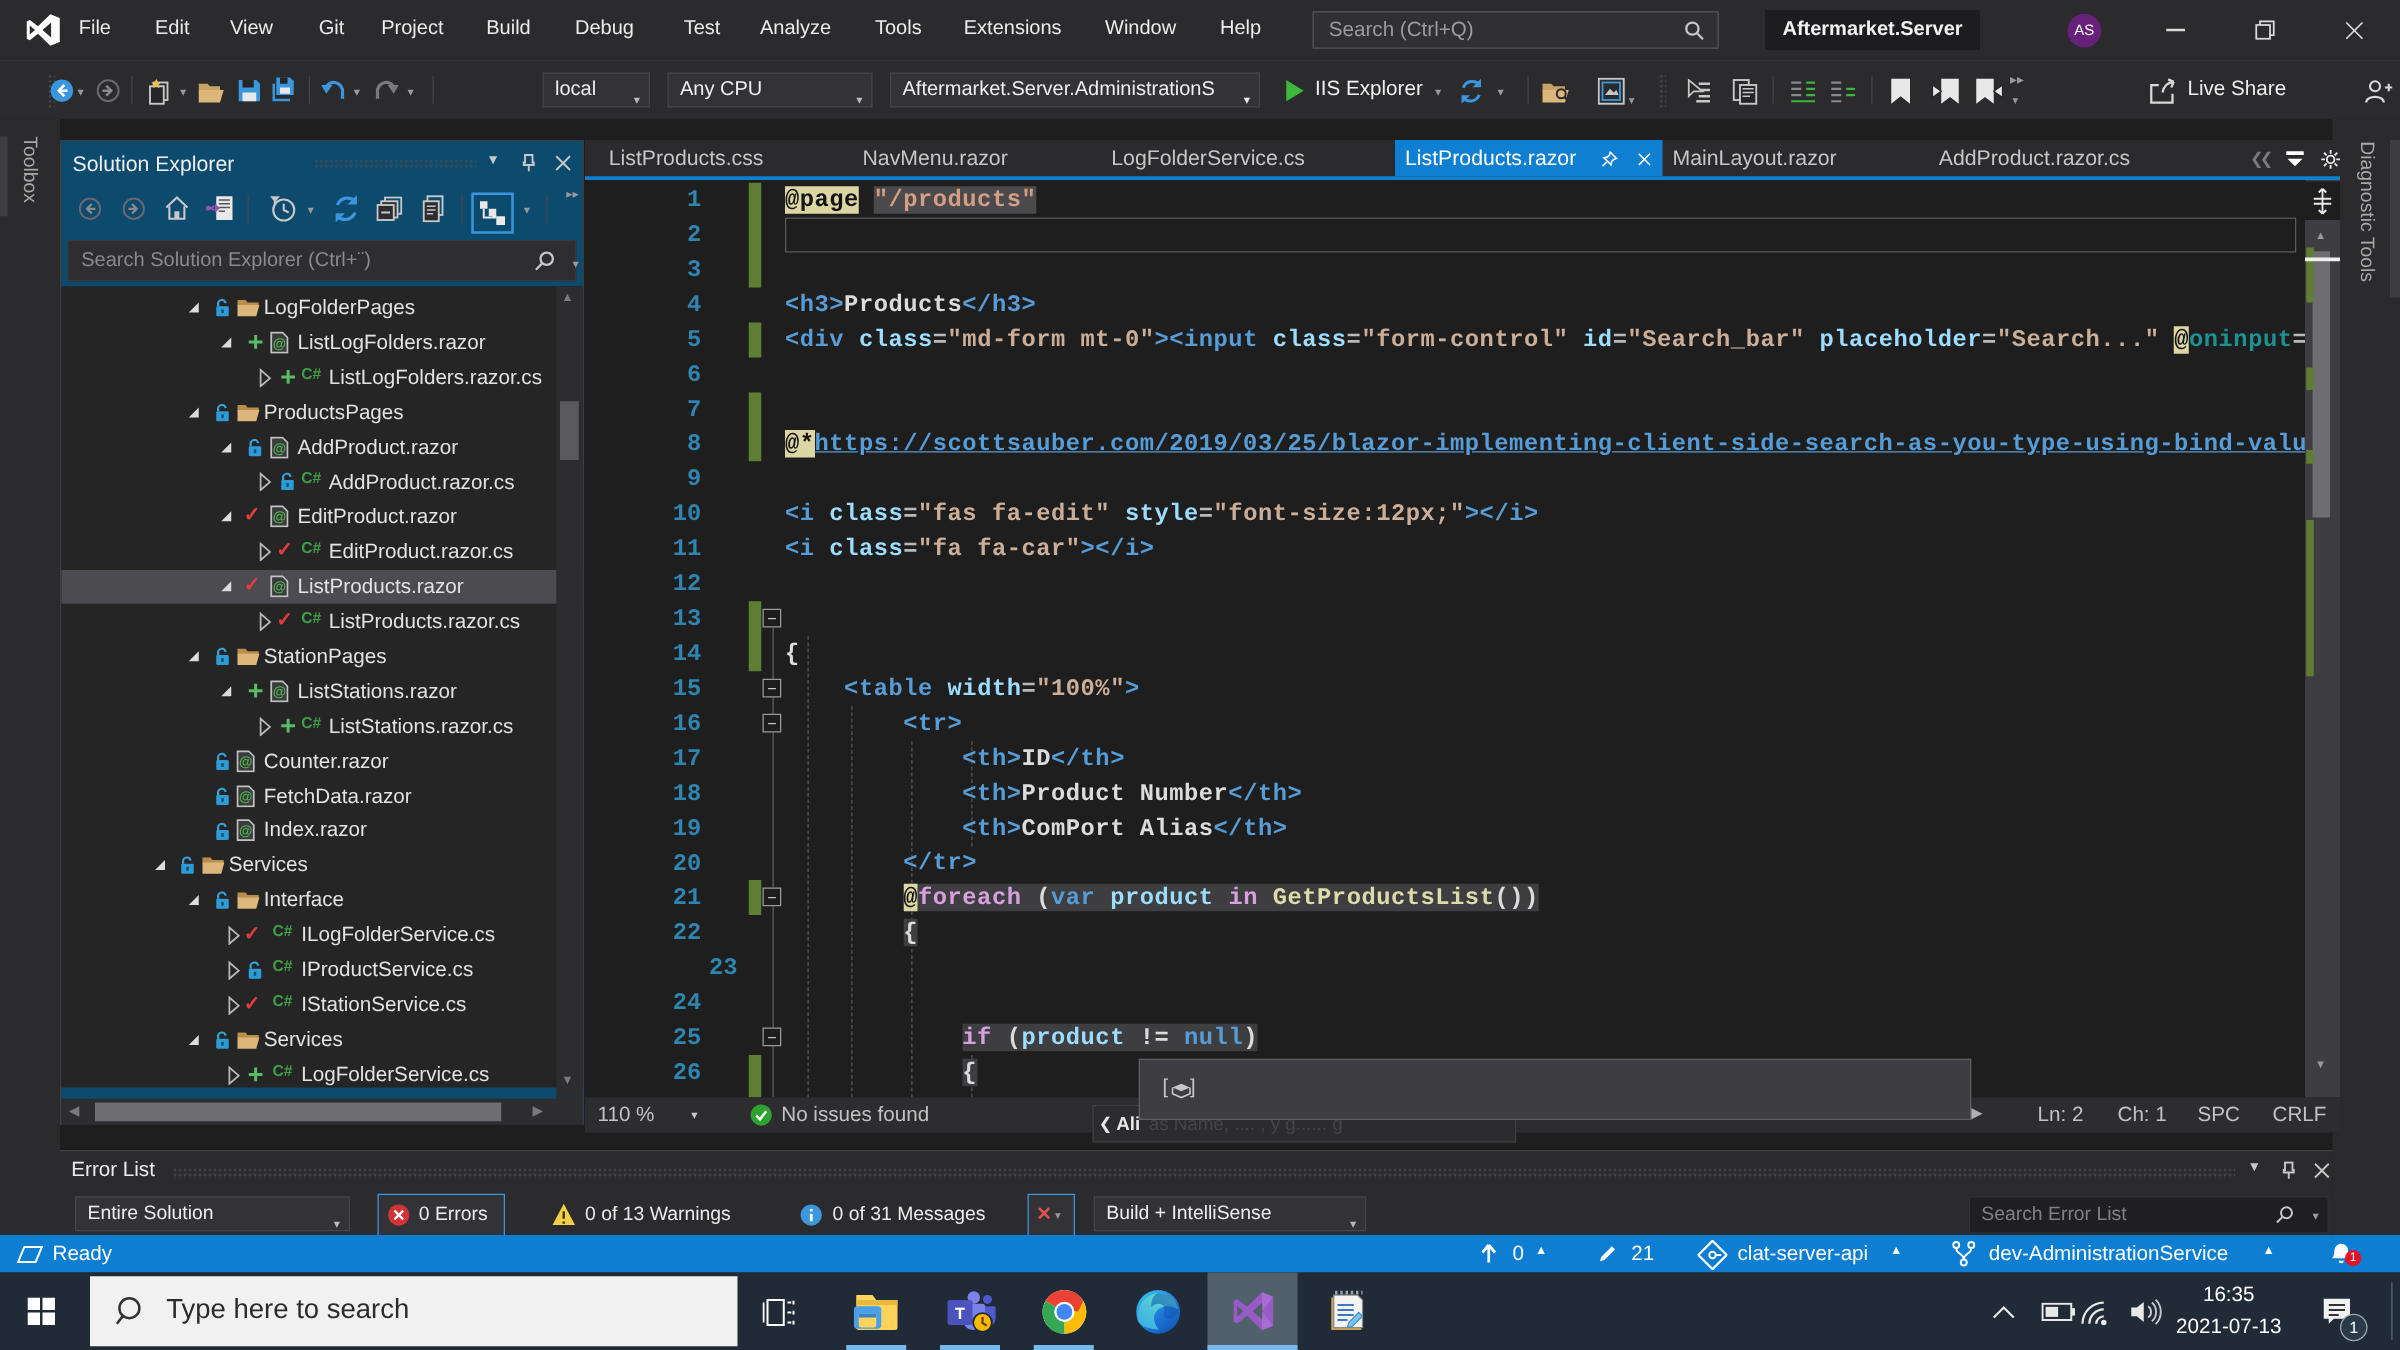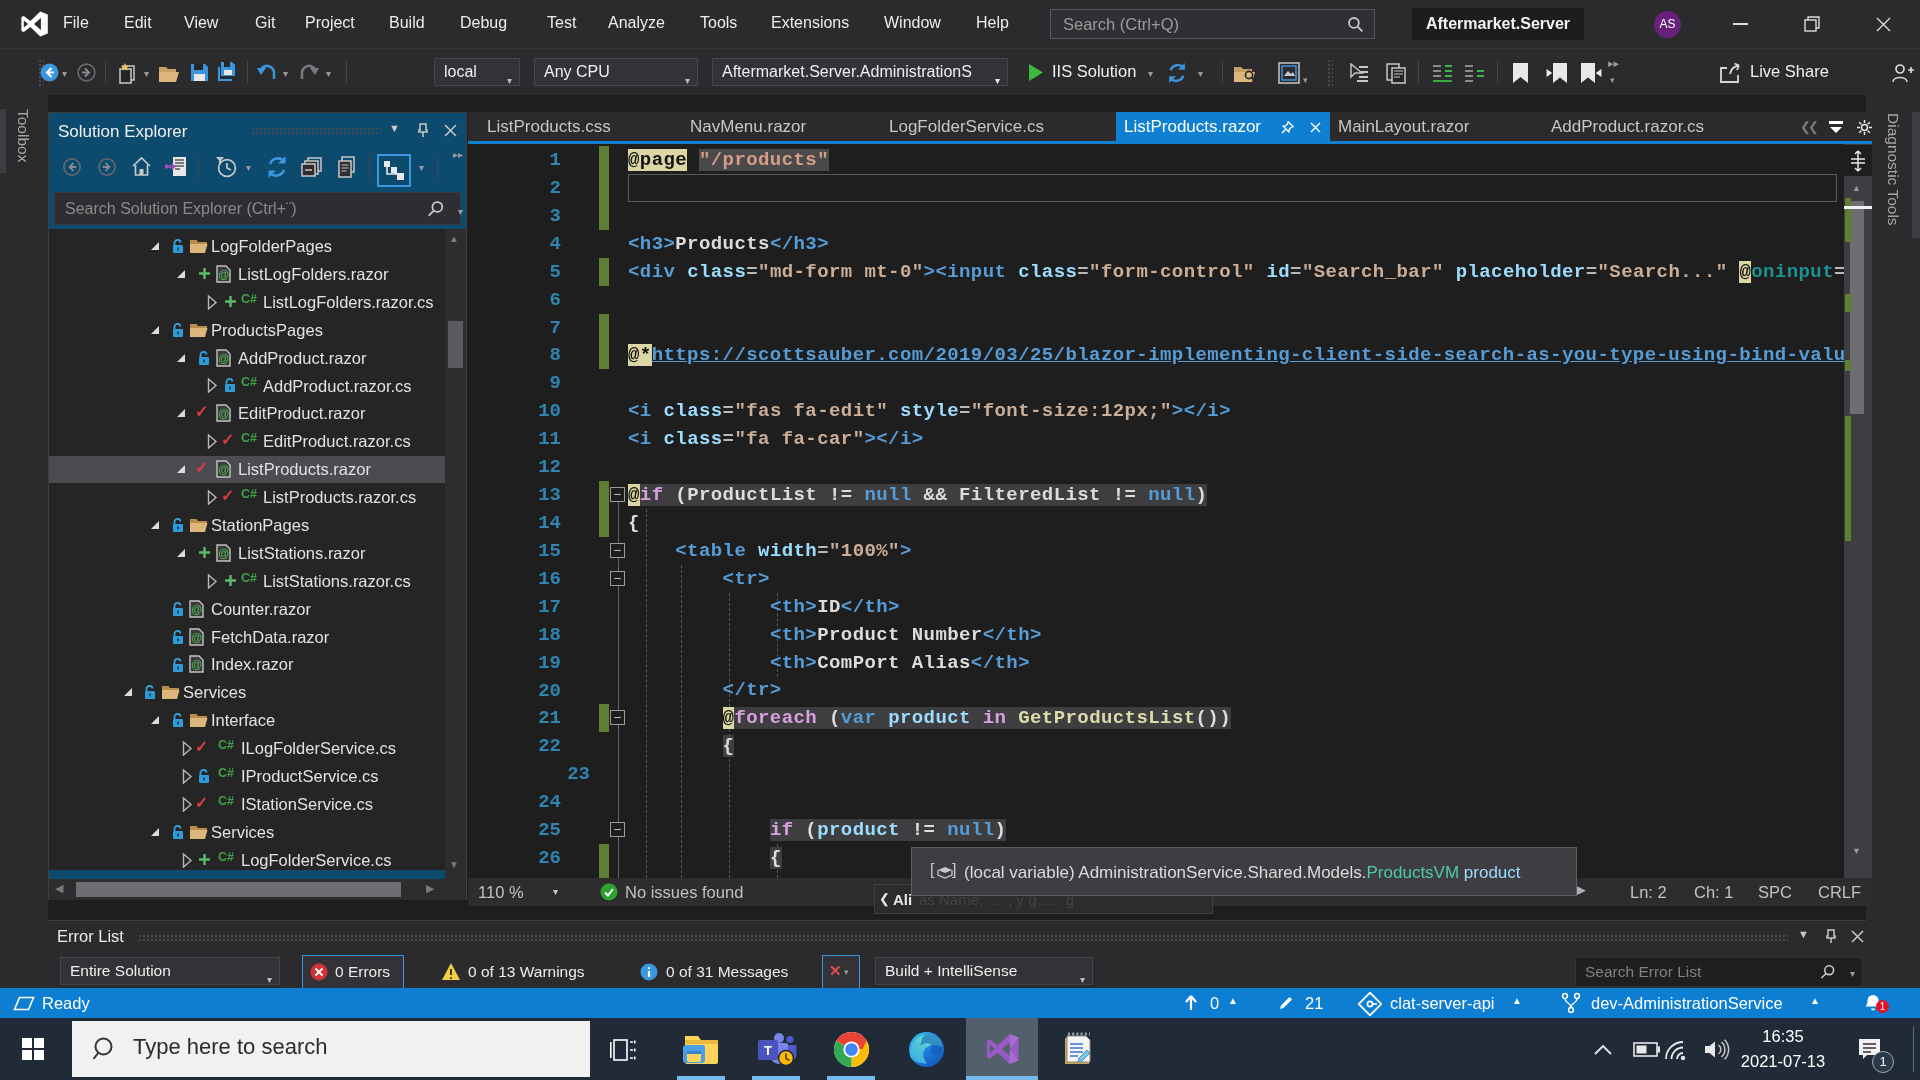--- a/index.html
+++ b/index.html
@@ -140,21 +140,21 @@
         <path d="M21 4 L17 11 L12 4 Z" fill="#7a7a7e"></path>
       </svg>
 <span class="car" style="position:absolute;left:326px;top:19px">▾</span>
 <div class="tbsep" style="left:346px"></div>
 <div class="combo" style="left:434px;width:86px;">local<span class="car" style="top:9px">▾</span></div>
 <div class="combo" style="left:534px;width:164px;">Any CPU<span class="car" style="top:9px">▾</span></div>
 <div class="combo" style="left:712px;width:296px;">Aftermarket.Server.AdministrationS<span class="car" style="top:9px;color:#E8E8E8">▾</span></div>
 <svg style="position:absolute;left:1028px;top:14px" width="16" height="19" viewBox="0 0 16 19">
         <path d="M1 1 L15 9.5 L1 18 Z" fill="#3CB93C"></path>
       </svg>
-<span style="position:absolute;left:1052px;top:13px;color:#EFEFEF;font-size:16.5px;">IIS Solution</span>
+<span style="position:absolute;left:1052px;top:13px;color:#EFEFEF;font-size:16.5px;">IIS Explorer</span>
 <span class="car" style="position:absolute;left:1148px;top:19px">▾</span>
 <svg style="position:absolute;left:1166px;top:13px" width="22" height="22" viewBox="0 0 24 24">
         <path d="M5 9 A8.5 8.5 0 0 1 19.5 6.5" fill="none" stroke="#3A96DD" stroke-width="2.6"></path>
         <path d="M20.5 1 v7.5 h-7.5z" fill="#3A96DD"></path>
         <path d="M19 15 A8.5 8.5 0 0 1 4.5 17.5" fill="none" stroke="#3A96DD" stroke-width="2.6"></path>
         <path d="M3.5 23 v-7.5 h7.5z" fill="#3A96DD"></path>
       </svg>
 <span class="car" style="position:absolute;left:1198px;top:19px">▾</span>
 <div class="tbsep" style="left:1222px"></div>
 <svg style="position:absolute;left:1233px;top:14px" width="23" height="20" viewBox="0 0 23 20">
@@ -599,21 +599,20 @@
 <div class="ln" style="top:167.52px;">7</div>
 <div class="ln" style="top:195.44px;">8</div>
 <div class="cl" style="top:195.44px;"><span class="razor">@*</span><span class="lnk">https://scottsauber.com/2019/03/25/blazor-implementing-client-side-search-as-you-type-using-bind-valu</span></div>
 <div class="ln" style="top:223.36px;">9</div>
 <div class="ln" style="top:251.28px;">10</div>
 <div class="cl" style="top:251.28px;"><span class="k">&lt;i</span> <span class="an">class</span><span class="op">=</span><span class="av">"fas fa-edit"</span> <span class="an">style</span><span class="op">=</span><span class="av">"font-size:12px;"</span><span class="k">&gt;&lt;/i&gt;</span></div>
 <div class="ln" style="top:279.20px;">11</div>
 <div class="cl" style="top:279.20px;"><span class="k">&lt;i</span> <span class="an">class</span><span class="op">=</span><span class="av">"fa fa-car"</span><span class="k">&gt;&lt;/i&gt;</span></div>
 <div class="ln" style="top:307.12px;">12</div>
 <div class="ln" style="top:335.04px;">13</div>
-<div class="cl" style="top:335.04px;"><span class="hl"><span class="razor">@</span><span class="ck">if</span> (ProductList != <span class="k">null</span> &amp;&amp; FilteredList != <span class="k">null</span>)</span></div>
 <div class="ln" style="top:362.96px;">14</div>
 <div class="cl" style="top:362.96px;">{</div>
 <div class="ln" style="top:390.88px;">15</div>
 <div class="cl" style="top:390.88px;">    <span class="k">&lt;table</span> <span class="an">width</span><span class="op">=</span><span class="av">"100%"</span><span class="k">&gt;</span></div>
 <div class="ln" style="top:418.80px;">16</div>
 <div class="cl" style="top:418.80px;">        <span class="k">&lt;tr&gt;</span></div>
 <div class="ln" style="top:446.72px;">17</div>
 <div class="cl" style="top:446.72px;">            <span class="k">&lt;th&gt;</span>ID<span class="k">&lt;/th&gt;</span></div>
 <div class="ln" style="top:474.64px;">18</div>
 <div class="cl" style="top:474.64px;">            <span class="k">&lt;th&gt;</span>Product Number<span class="k">&lt;/th&gt;</span></div>
@@ -849,14 +848,13 @@
   <span style="position:absolute;left:18px;top:6px;font-weight:bold;">Ali</span>
   <span style="position:absolute;left:44px;top:6px;color:#454547;">as Name, ....  , y  g......  g</span>
 </div>
 <div class="abs" style="left:911px;top:847px;width:666px;height:49px;background:#3E3E42;border:1px solid #5D5D62;color:#DCDCDC;font-size:17px;">
   <span style="position:absolute;left:18px;top:13px;color:#c8c8c8;font-size:16px;">[</span>
   <svg style="position:absolute;left:25px;top:18px" width="16" height="13" viewBox="0 0 16 13">
         <path d="M1 4 L8 1 L15 4 L8 7z" fill="#C8C8C8"></path>
         <path d="M1 4 v5 l7 3 7-3 V4" fill="none" stroke="#C8C8C8" stroke-width="1.3"></path>
       </svg>
   <span style="position:absolute;left:40px;top:13px;color:#c8c8c8;font-size:16px;">]</span>
-  <span style="position:absolute;left:52px;top:15px;">(local variable) AdministrationService.Shared.Models.<span style="color:#4EC9B0">ProductsVM</span> <span style="color:#9CDCFE">product</span></span>
 </div>
 </div>
 </body></html>

